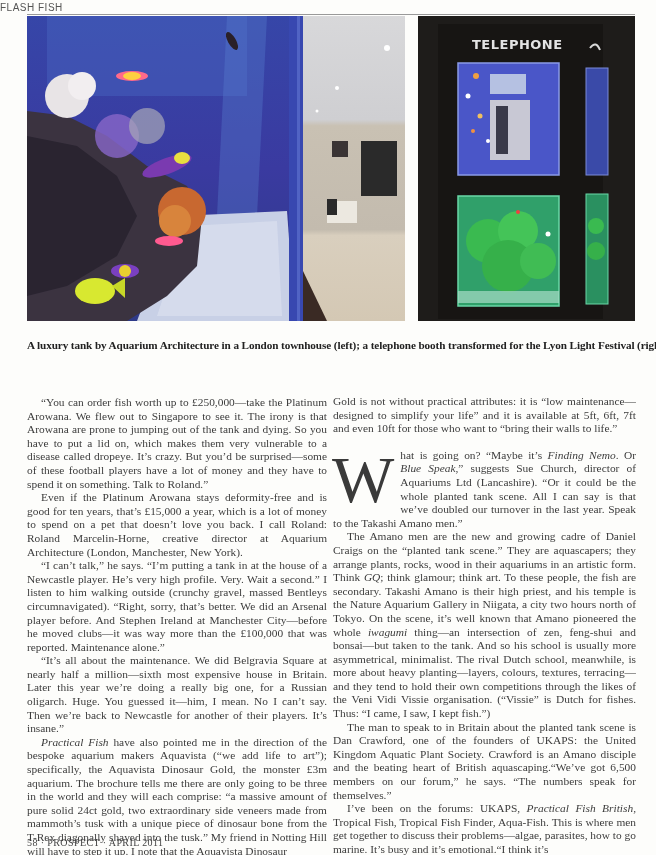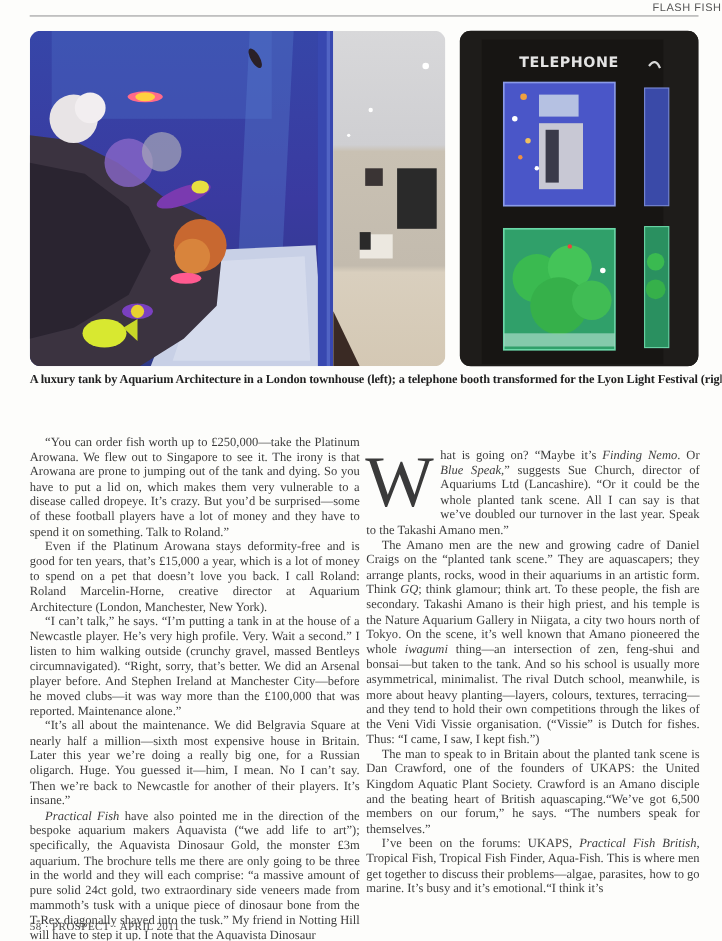--- a/index.html
+++ b/index.html
@@ -1,25 +1,25 @@
 <!DOCTYPE html>
 <html><head>
 <meta charset="utf-8">
 <style>
   * { box-sizing: border-box; margin: 0; padding: 0; }
   html, body { width: 656px; height: 855px; background: #fdfdfb; overflow: hidden; }
   body { position: relative; font-family: "DejaVu Serif", "Liberation Serif", serif; color: #3a3a3a; }
 
   .running-head {
-    position: absolute; left: 0; top: 2px; width: 656px; text-align: right;
+    position: absolute; left: 0; top: 2px; width: 656px; text-align: left;
     font-family: "Liberation Sans", sans-serif; font-size: 10px; letter-spacing: 0.5px; color: #555;
   }
   .head-rule { position: absolute; left: 27px; top: 14px; width: 608px; height: 1px; background: #999; }
 
-  .photo { position: absolute; top: 28px; height: 305px; overflow: hidden; border-radius: 10px; }
+  .photo { position: absolute; top: 16px; height: 305px; overflow: hidden; }
   .photo-left { left: 27px; width: 378px; }
   .photo-right { left: 418px; width: 217px; background: #1c1a18; }
 
   .caption {
     position: absolute; left: 27px; top: 339px; width: 620px;
     font-family: "Liberation Serif", serif; font-weight: bold; font-size: 11.2px; color: #222; white-space: nowrap;
     letter-spacing: -0.1px;
   }
 
   .col { position: absolute; top: 361px; width: 300px; font-family: "Liberation Serif", serif; font-size: 11.4px; line-height: 13.6px; color: #3c3c3c; text-align: justify; margin-top: 35px; }
@@ -144,20 +144,21 @@
 
 <div class="col col-left">
   <p>“You can order fish worth up to £250,000—take the Platinum Arowana. We flew out to Singapore to see it. The irony is that Arowana are prone to jumping out of the tank and dying. So you have to put a lid on, which makes them very vulnerable to a disease called dropeye. It’s crazy. But you’d be surprised—some of these football players have a lot of money and they have to spend it on something. Talk to Roland.”</p>
   <p>Even if the Platinum Arowana stays deformity-free and is good for ten years, that’s £15,000 a year, which is a lot of money to spend on a pet that doesn’t love you back. I call Roland: Roland Marcelin-Horne, creative director at Aquarium Architecture (London, Manchester, New York).</p>
   <p>“I can’t talk,” he says. “I’m putting a tank in at the house of a Newcastle player. He’s very high profile. Very. Wait a second.” I listen to him walking outside (crunchy gravel, massed Bentleys circumnavigated). “Right, sorry, that’s better. We did an Arsenal player before. And Stephen Ireland at Manchester City—before he moved clubs—it was way more than the £100,000 that was reported. Maintenance alone.”</p>
   <p>“It’s all about the maintenance. We did Belgravia Square at nearly half a million—sixth most expensive house in Britain. Later this year we’re doing a really big one, for a Russian oligarch. Huge. You guessed it—him, I mean. No I can’t say. Then we’re back to Newcastle for another of their players. It’s insane.”</p>
   <p><i>Practical Fish</i><span> have also pointed me in the direction of the bespoke aquarium makers Aquavista (“we add life to art”); specifically, the Aquavista Dinosaur Gold, the monster £3m aquarium. The brochure tells me there are only going to be three in the world and they will each comprise: “a massive amount of pure solid 24ct gold, two extraordinary side veneers made from mammoth’s tusk with a unique piece of dinosaur bone from the T-Rex diagonally shaved into the tusk.” My friend in Notting Hill will have to step it up. I note that the Aquavista Dinosaur</span></p>
 </div>
 
 <div class="col col-right">
+  <p class="noindent">Gold is not without practical attributes: it is “low maintenance—designed to simplify your life” and it is available at 5ft, 6ft, 7ft and even 10ft for those who want to “bring their walls to life.”</p>
   <div class="gap"></div>
   <p class="noindent"><span class="dropcap">W</span><span>hat is going on? “Maybe it’s </span><i>Finding Nemo</i><span>. Or </span><i>Blue Speak</i><span>,” suggests Sue Church, director of Aquariums Ltd (Lancashire). “Or it could be the whole planted tank scene. All I can say is that we’ve doubled our turnover in the last year. Speak to the Takashi Amano men.”</span></p>
   <p><span>The Amano men are the new and growing cadre of Daniel Craigs on the “planted tank scene.” They are aquascapers; they arrange plants, rocks, wood in their aquariums in an artistic form. Think </span><i>GQ</i><span>; think glamour; think art. To these people, the fish are secondary. Takashi Amano is their high priest, and his temple is the Nature Aquarium Gallery in Niigata, a city two hours north of Tokyo. On the scene, it’s well known that Amano pioneered the whole </span><i>iwagumi</i><span> thing—an intersection of zen, feng-shui and bonsai—but taken to the tank. And so his school is usually more asymmetrical, minimalist. The rival Dutch school, meanwhile, is more about heavy planting—layers, colours, textures, terracing—and they tend to hold their own competitions through the likes of the Veni Vidi Vissie organisation. (“Vissie” is Dutch for fishes. Thus: “I came, I saw, I kept fish.”)</span></p>
   <p>The man to speak to in Britain about the planted tank scene is Dan Crawford, one of the founders of UKAPS: the United Kingdom Aquatic Plant Society. Crawford is an Amano disciple and the beating heart of British aquascaping.“We’ve got 6,500 members on our forum,” he says. “The numbers speak for themselves.”</p>
   <p><span>I’ve been on the forums: UKAPS, </span><i>Practical Fish British</i><span>, Tropical Fish, Tropical Fish Finder, Aqua-Fish. This is where men get together to discuss their problems—algae, parasites, how to go marine. It’s busy and it’s emotional.“I think it’s</span></p>
 </div>
 
 <div class="footer">58 · PROSPECT · APRIL 2011</div>
 
 </body></html>

